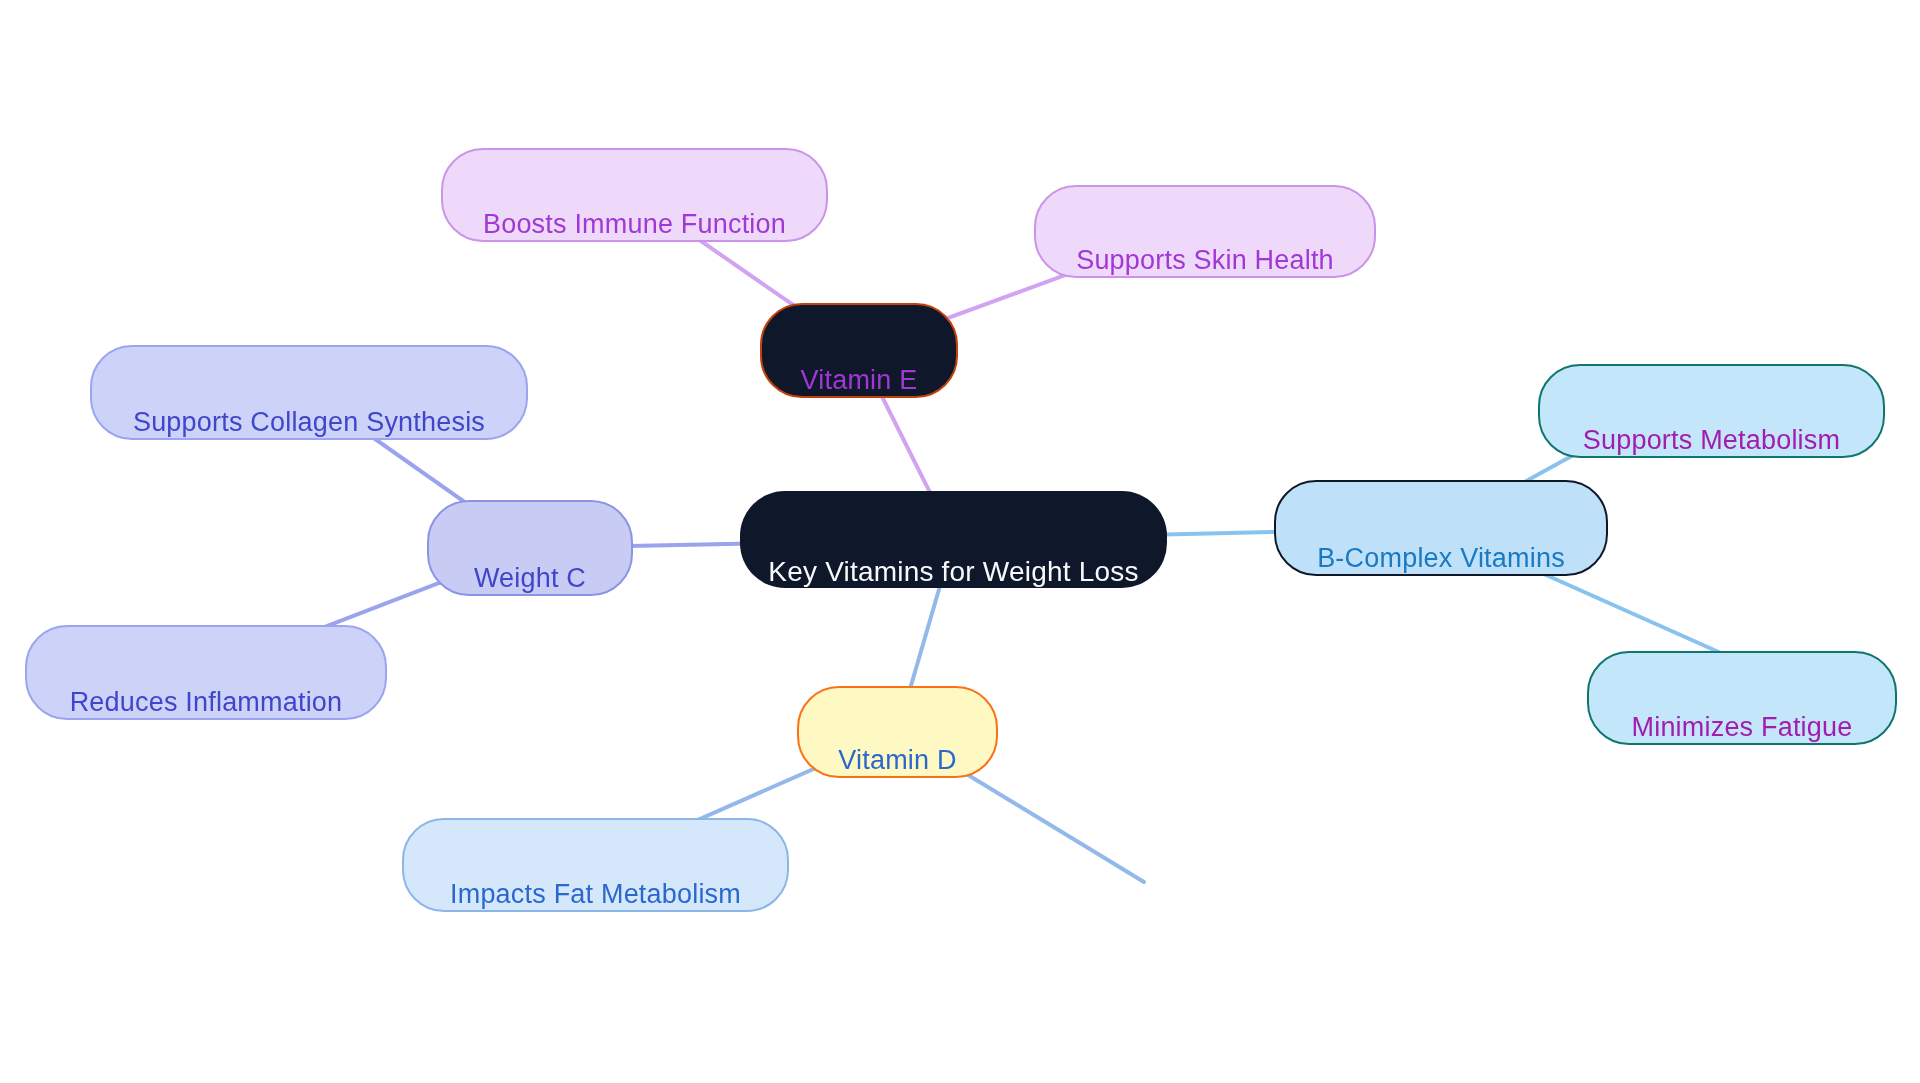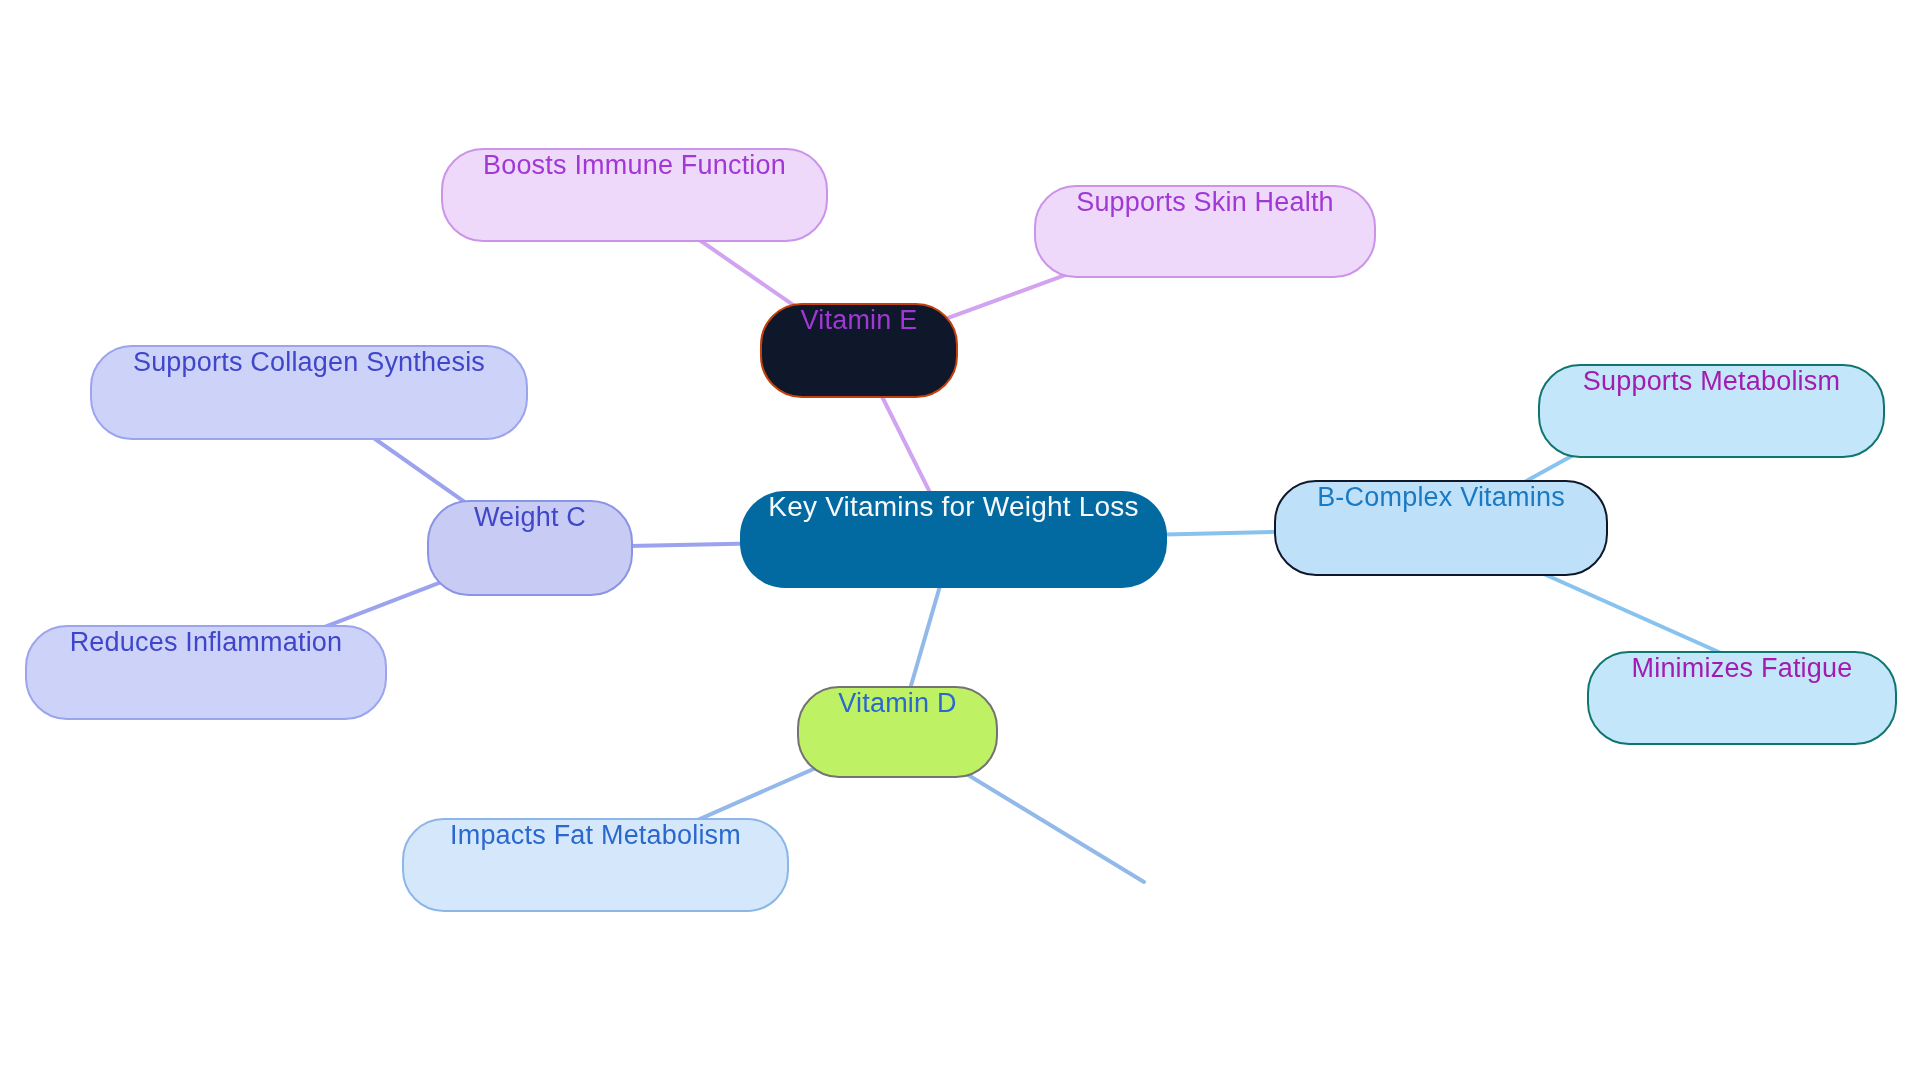--- a/index.html
+++ b/index.html
@@ -29,45 +29,45 @@
   }
   .edge-e { stroke: #d2a3f1; }
   .edge-c { stroke: #9ba3ee; }
   .edge-b { stroke: #88c3ef; }
   .edge-d { stroke: #92b9e9; }
 
   .node {
     position: absolute;
     box-sizing: border-box;
     display: flex;
-    align-items: flex-start;
+    align-items: flex-end;
     justify-content: center;
     border-radius: 42px;
     font-size: 27px;
     letter-spacing: 0.2px;
     white-space: nowrap;
     cursor: default;
   }
   .node-central {
-    background: #0369a1;
+    background: #0f172a;
     color: #f8f9fa;
     border-radius: 45px;
     font-size: 28px;
   }
   
   .parent-e { background: #0f172a; border: 2px solid #c2410c; color: #a138d5; }
   .child-e  { background: #eed9fa; border: 2px solid #cb94e9; color: #a138d5; }
   
   .parent-c { background: #c8ccf5; border: 2px solid #8a94e5; color: #3f46ca; }
   .child-c  { background: #cdd2f8; border: 2px solid #9ba4ef; color: #3f46ca; }
   
   .parent-b { background: #bee1f9; border: 2px solid #0f172a; color: #1a79c3; }
   .child-b  { background: #c3e6fb; border: 2px solid #0f766e; color: #a21caf; margin-top: 32px; }
   
-  .parent-d { background: #bef264; border: 2px solid #737373; color: #2b68ce; }
+  .parent-d { background: #fef9c3; border: 2px solid #f97316; color: #2b68ce; }
   .child-d  { background: #d5e8fb; border: 2px solid #8cb6e8; color: #2b68ce; }
 </style>
 </head>
 <body>
 
 <div class="canvas">
 
   <svg class="edges" viewBox="0 0 1920 1083">
 
     <line class="edge-e" x1="953.5" y1="539.5" x2="859" y2="350.5"></line>

